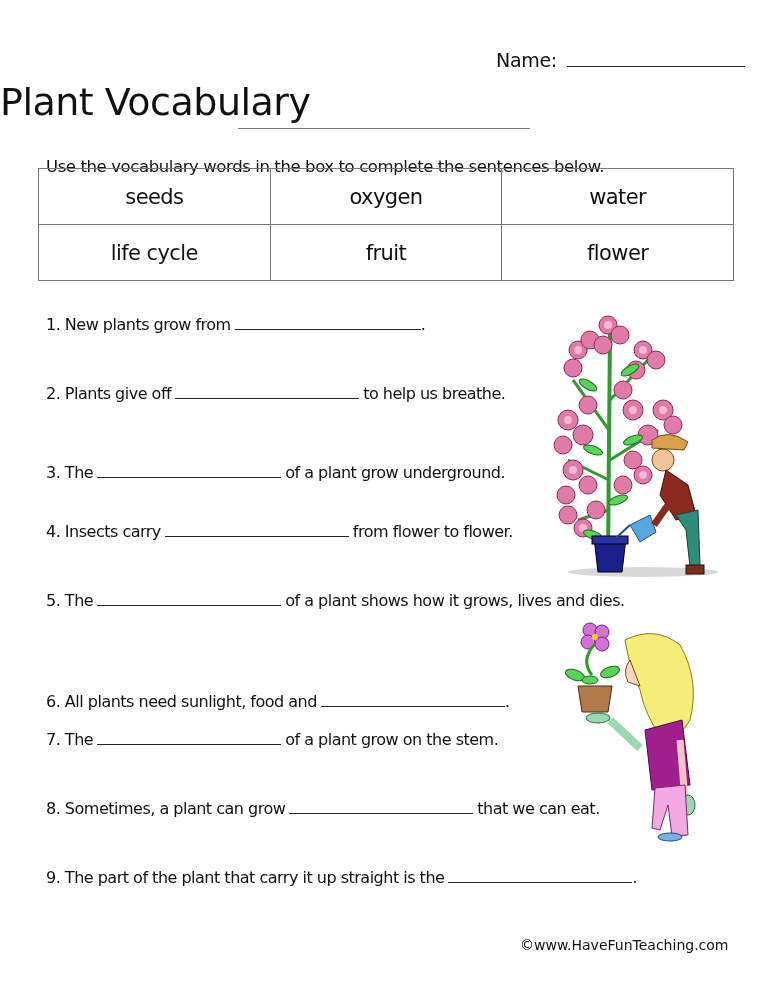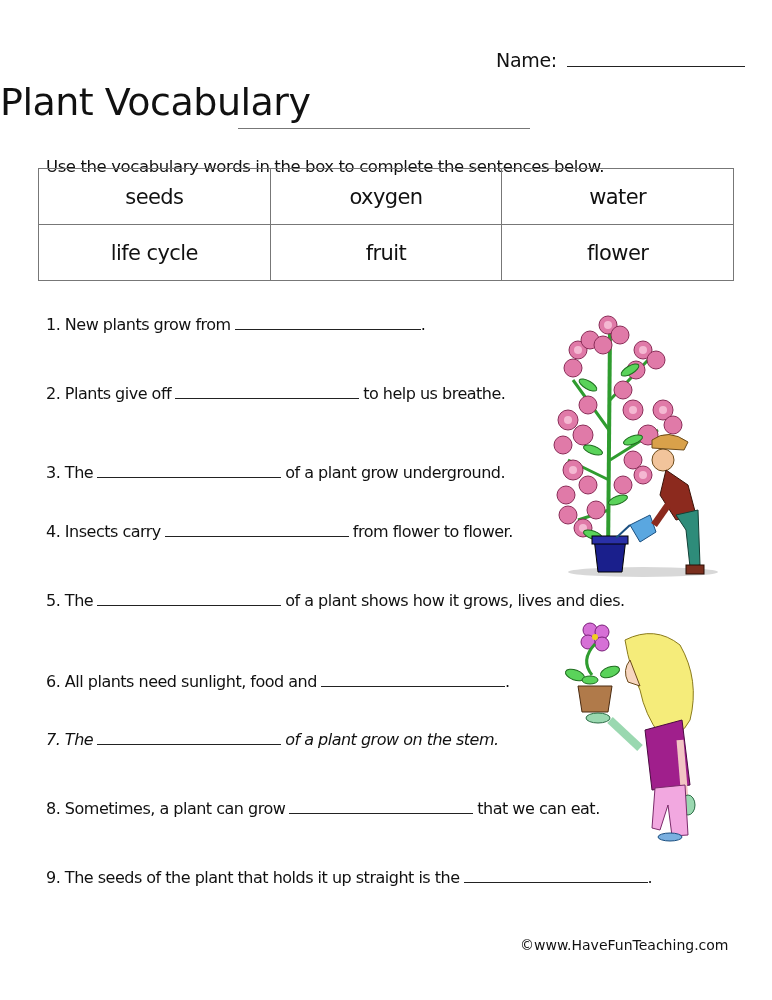--- a/index.html
+++ b/index.html
@@ -63,38 +63,38 @@
 <div class="abs q" style="top:522px;">
   <span>4.</span>
   <span>Insects carry</span><span class="blank" style="width:184px;"></span><span>from flower to flower.</span>
 </div>
 
 <div class="abs q" style="top:591px;">
   <span>5.</span>
   <span>The</span><span class="blank" style="width:184px;"></span><span>of a plant shows how it grows, lives and dies.</span>
 </div>
 
-<div class="abs q" style="top:672px;">
+<div class="abs q" style="top:692px;">
   <span>6.</span>
   <span>All plants need sunlight, food and</span><span class="blank" style="width:184px;"></span><span style="margin-left:-4px;">.</span>
 </div>
 
-<div class="abs q" style="top:730px;font-style:italic;">
+<div class="abs q" style="top:730px;">
   <span>7.</span>
   <span>The</span><span class="blank" style="width:184px;"></span><span>of a plant grow on the stem.</span>
 </div>
 
 <div class="abs q" style="top:799px;">
   <span>8.</span>
   <span>Sometimes, a plant can grow</span><span class="blank" style="width:184px;"></span><span>that we can eat.</span>
 </div>
 
 <div class="abs q" style="top:868px;">
   <span>9.</span>
-  <span>The seeds of the plant that holds it up straight is the</span><span class="blank" style="width:184px;"></span><span style="margin-left:-4px;">.</span>
+  <span>The part of the plant that carry it up straight is the</span><span class="blank" style="width:184px;"></span><span style="margin-left:-4px;">.</span>
 </div>
 
 <svg class="illus" style="left:548px; top:310px;" width="170" height="272" viewBox="0 0 170 272">
 
   <ellipse cx="95" cy="262" rx="75" ry="5" fill="#d8d8d8"></ellipse>
 
   <path d="M60 250 L62 20" stroke="#2f9c2f" stroke-width="4" fill="none"></path>
   <path d="M61 120 L25 70 M62 90 L100 50 M61 170 L20 150 M62 150 L110 120 M61 200 L30 210" stroke="#2f9c2f" stroke-width="3" fill="none"></path>
 
   <g fill="#e07aa8" stroke="#8a2d58" stroke-width="1">

